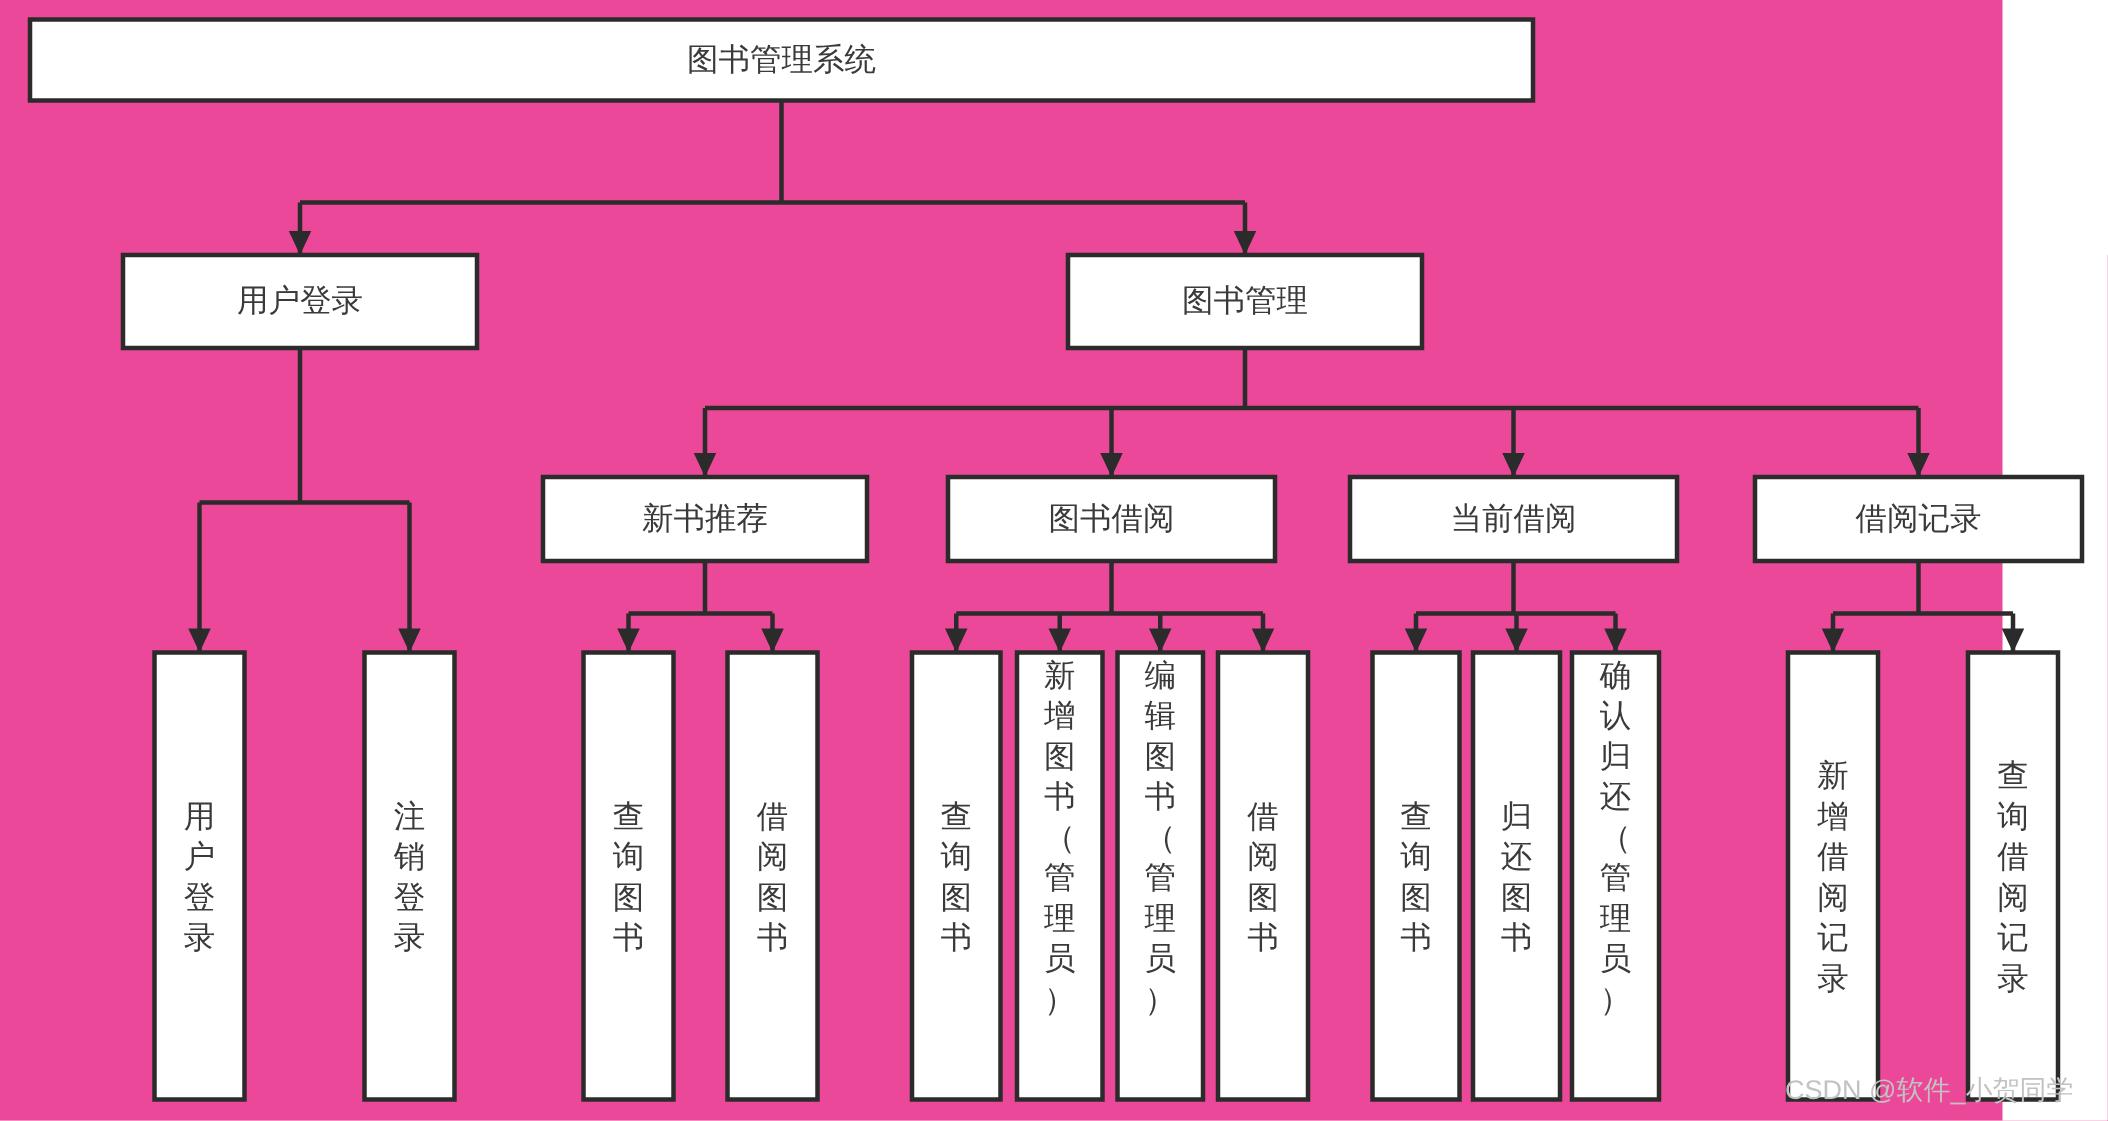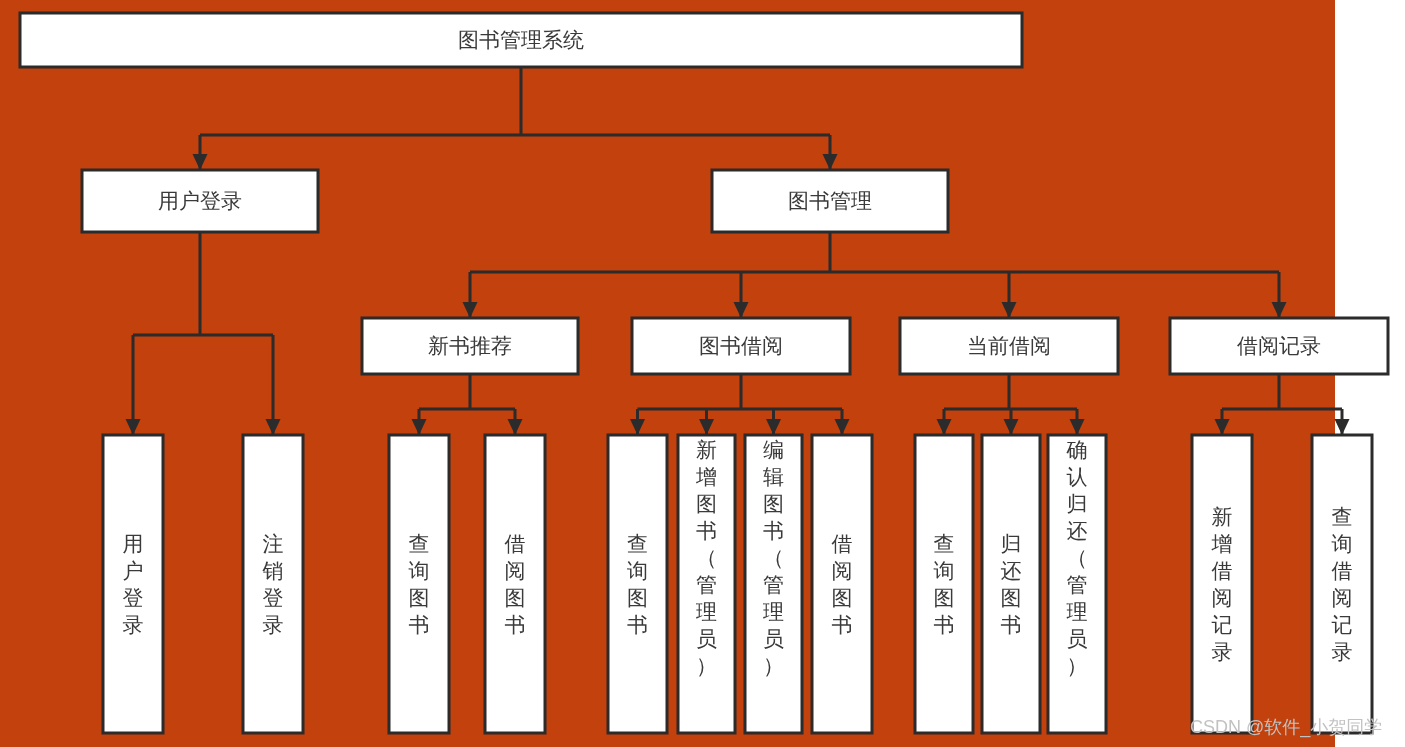--- a/index.html
+++ b/index.html
@@ -11,21 +11,21 @@
     width: 1405px;
     height: 747px;
     font-family: "Liberation Sans", "DejaVu Sans", sans-serif;
     overflow: hidden;
     position: relative;
   }
   #diagram-root {
     position: relative;
     width: 1335px;
     height: 747px;
-    background: #c2410c;
+    background: #ec4899;
   }
   svg.diagram-canvas {
     position: absolute;
     top: 0;
     left: 0;
     width: 1405px;
     height: 747px;
     display: block;
   }
   .node-rect {

